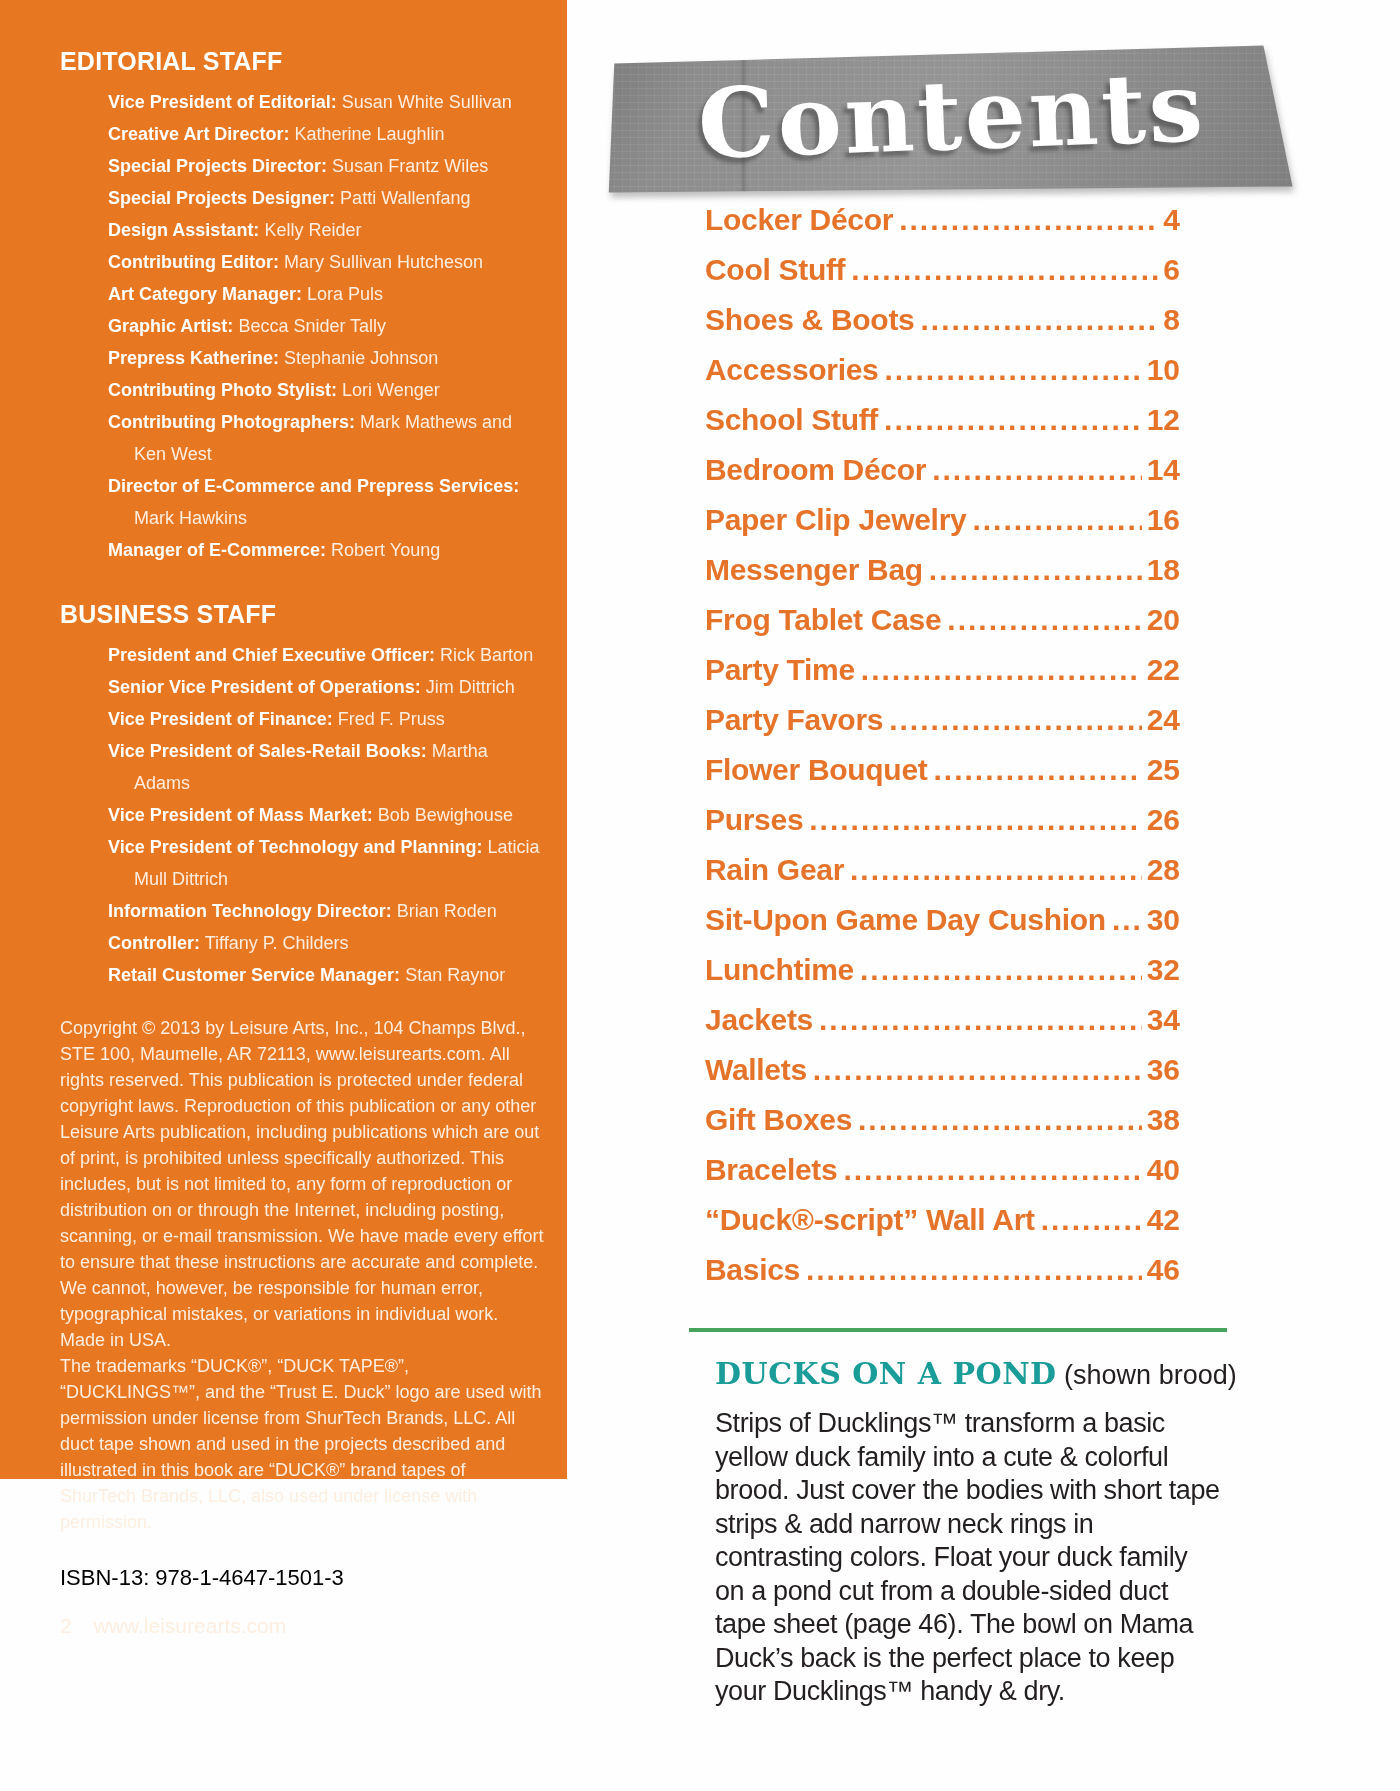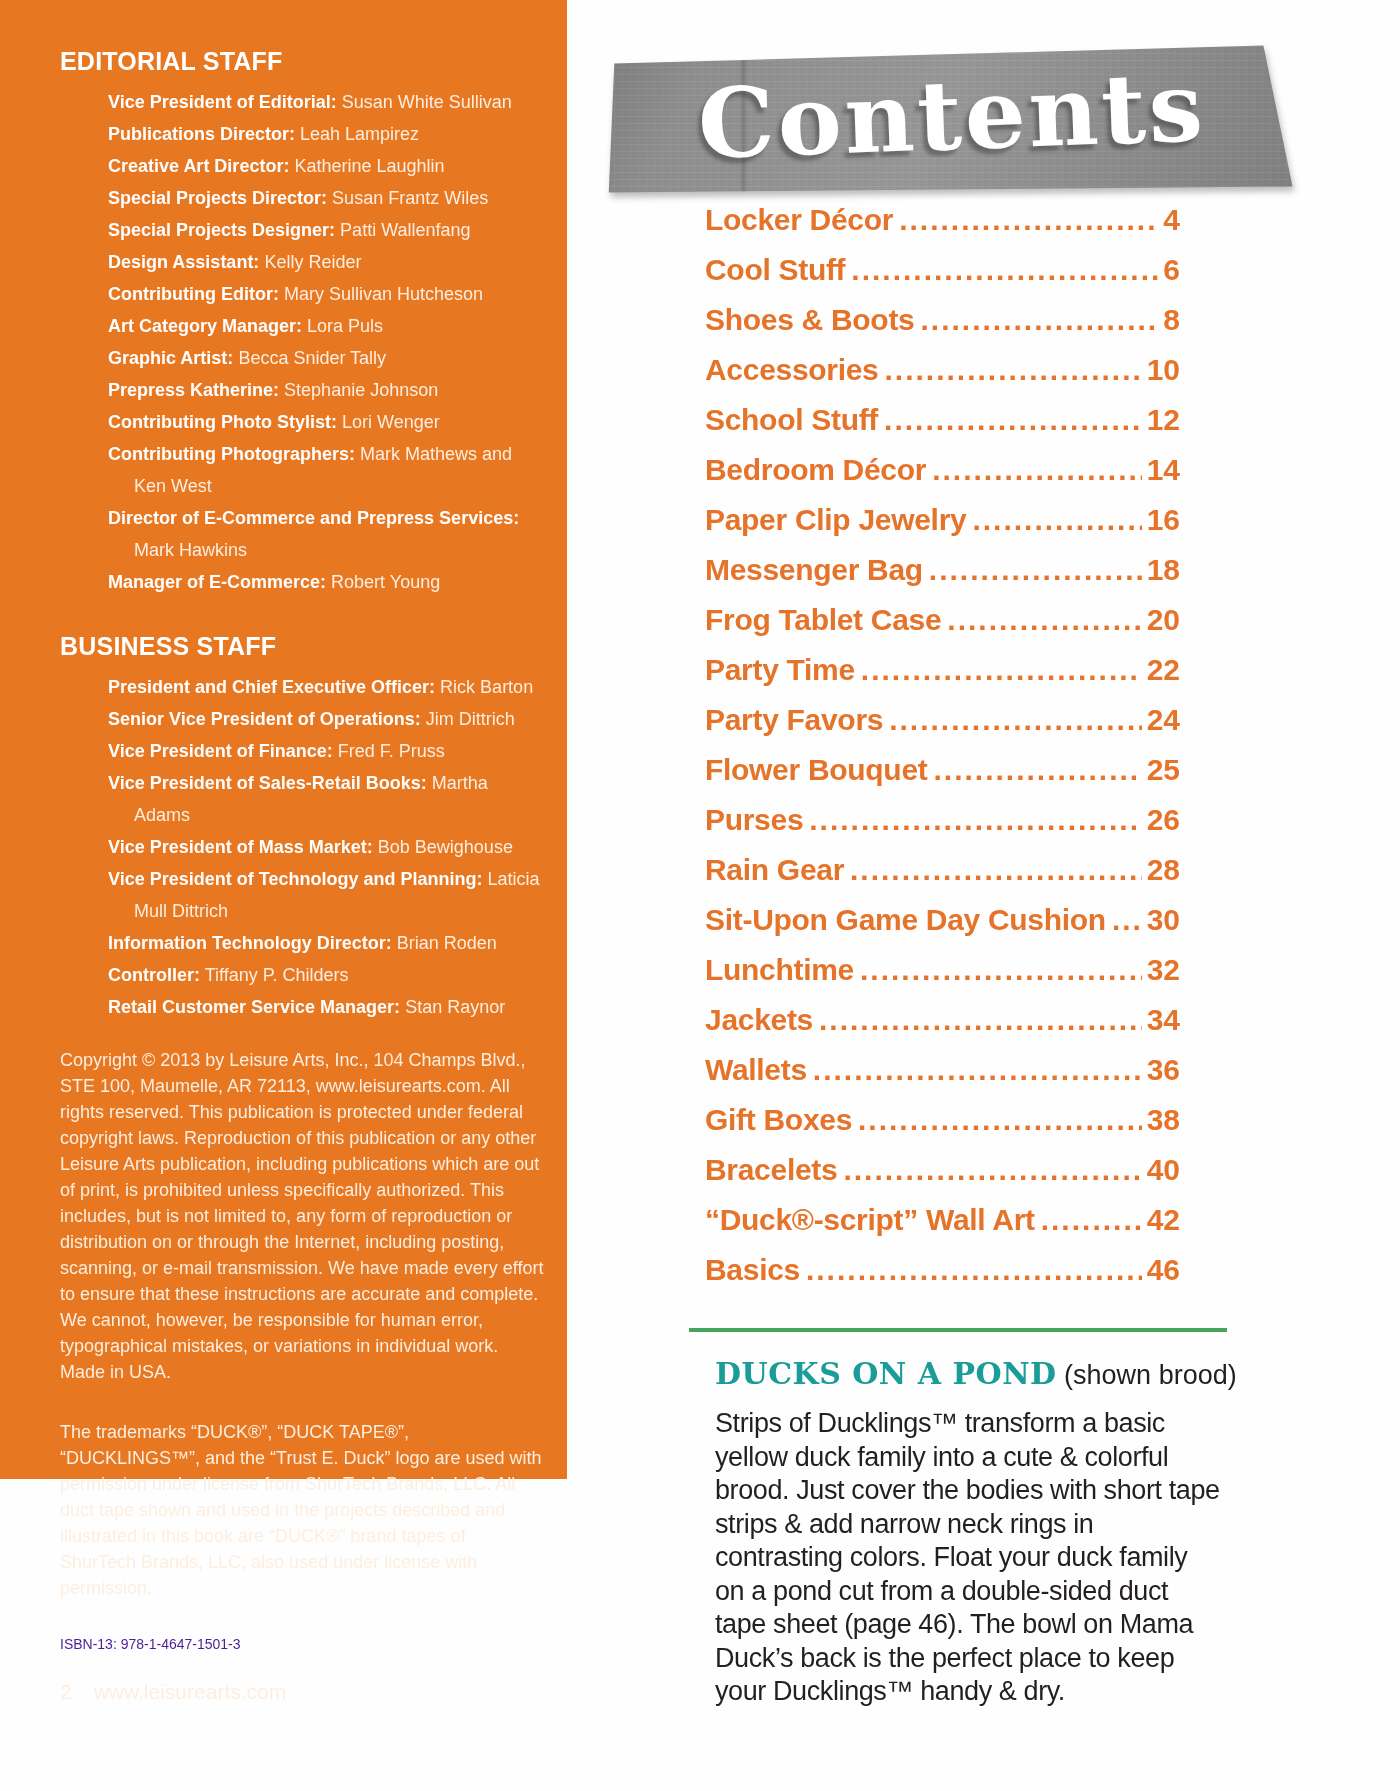--- a/index.html
+++ b/index.html
@@ -22,22 +22,22 @@
   .staff{
     font-size:18px;line-height:32px;color:#fdeee0;
     padding-left:26px;text-indent:-26px;margin-left:48px;
   }
   .staff b{color:#ffffff;font-weight:bold;}
   .biz{margin-top:33px;}
   .side-para{
     font-size:18px;line-height:26px;color:#fdeee0;margin:0;
   }
   .copyright{margin-top:24px;}
-  .trademark{margin-top:34px;}
-  .isbn{margin-top:30px;font-size:14px;line-height:26px;color:#4c1d95;}
+  .trademark{}
+  .isbn{margin-top:30px;font-size:22px;line-height:26px;color:#000000;}
   .footer-line{
     margin-top:22px;font-size:21px;line-height:26px;color:#fdeee0;
     display:flex;align-items:baseline;
   }
   .footer-line .pgnum{margin-right:22px;color:#fdeee0;}
 
   
   .tape{
     position:absolute;left:606px;top:44px;width:692px;height:150px;
     filter:drop-shadow(2px 5px 3px rgba(0,0,0,0.25));
@@ -100,21 +100,20 @@
 <body>
 
 <div class="page">
 
   <div class="sidebar">
     <h2 class="side-heading">EDITORIAL STAFF</h2>
     <div class="staff-list">
 
         <div class="staff"><b>Vice President of Editorial:</b> <span>Susan White Sullivan</span></div>
 
-        <div class="staff"><b>Publications Director:</b> <span>Leah Lampirez</span></div>
 
         <div class="staff"><b>Creative Art Director:</b> <span>Katherine Laughlin</span></div>
 
         <div class="staff"><b>Special Projects Director:</b> <span>Susan Frantz Wiles</span></div>
 
         <div class="staff"><b>Special Projects Designer:</b> <span>Patti Wallenfang</span></div>
 
         <div class="staff"><b>Design Assistant:</b> <span>Kelly Reider</span></div>
 
 

